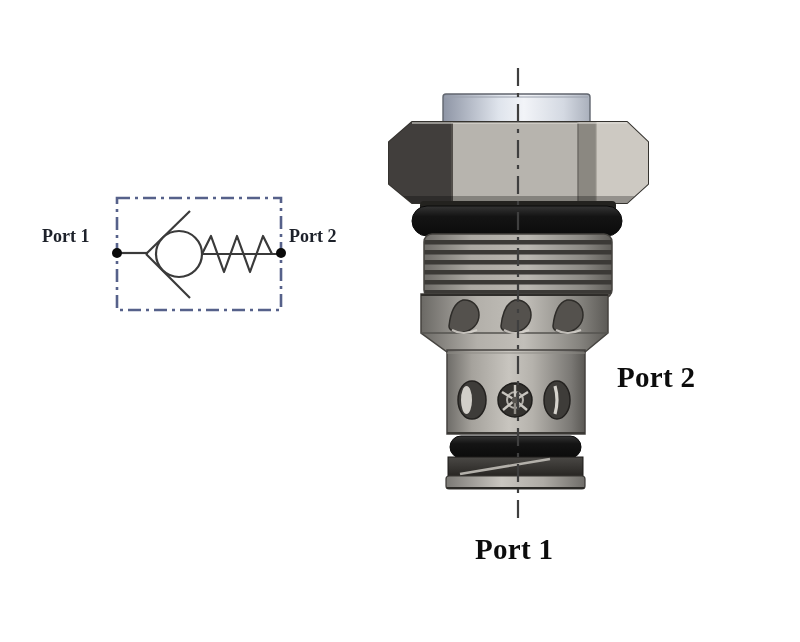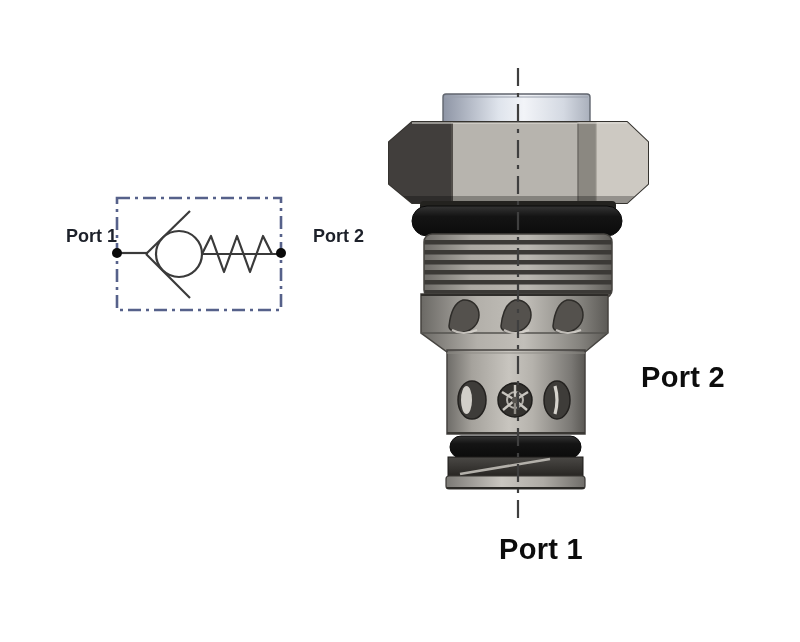--- a/index.html
+++ b/index.html
@@ -6,26 +6,25 @@
   .canvas{
     position:relative;
     width:800px;height:642px;
     background:#ffffff;
     overflow:hidden;
     font-family:"Liberation Sans", sans-serif;
   }
   .canvas svg{position:absolute;left:0;top:0;}
   .lbl{
     position:absolute;
-    font-family:Liberation Sans, sans-serif;
+    font-family:Liberation Serif, serif;
     font-weight:bold;
     color:#101010;
     white-space:nowrap;
     user-select:none;
-    margin-left:24px;
   }
   .lbl-small{font-size:18px;color:#1d212a;}
   .lbl-big{font-size:29px;color:#0c0c0c;letter-spacing:.3px;}
   .pos-sch-p1{left:42px;top:226px;}
   .pos-sch-p2{left:289px;top:226px;}
   .pos-valve-p2{left:617px;top:361px;}
   .pos-valve-p1{left:475px;top:533px;}
 </style>
 </head>
 <body>

